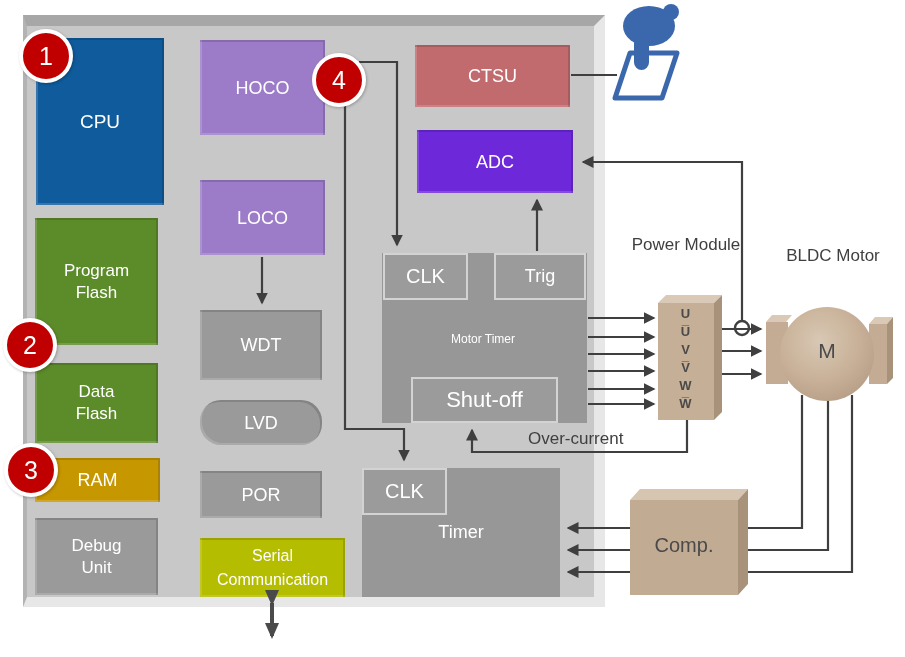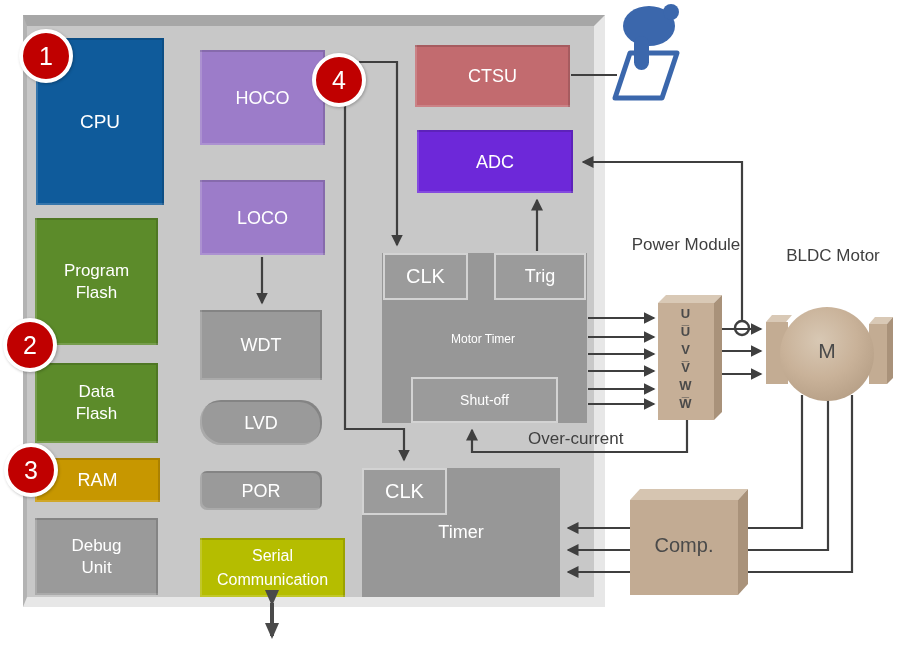--- a/index.html
+++ b/index.html
@@ -19,35 +19,35 @@
   .gray{background:#9a9a9a;}
   .body{position:absolute;background:#979797;z-index:2;}
   .sub{position:absolute;box-sizing:border-box;background:#9b9b9b;border:2px solid #d3d3d3;
        color:#fff;display:flex;align-items:center;justify-content:center;font-size:20px;z-index:3;}
 
   .cpu{left:36px;top:38px;width:128px;height:167px;background:#0f5b9b;font-size:19px;}
   .pflash{left:35px;top:218px;width:123px;height:127px;background:#5c8b2a;padding:0 14px;box-sizing:border-box;font-size:17px;}
   .dflash{left:35px;top:363px;width:123px;height:80px;background:#5c8b2a;padding:0 41px;box-sizing:border-box;font-size:17px;}
   .ram{left:35px;top:458px;width:125px;height:44px;background:#c79700;}
   .debug{left:35px;top:518px;width:123px;height:77px;background:#9a9a9a;padding:0 26px;box-sizing:border-box;font-size:17px;}
-  .hoco{left:200px;top:40px;width:125px;height:95px;background:#9c7cc9;margin-top:10px;}
+  .hoco{left:200px;top:40px;width:125px;height:95px;background:#9c7cc9;}
   .loco{left:200px;top:180px;width:125px;height:75px;background:#9c7cc9;}
   .wdt{left:200px;top:310px;width:122px;height:70px;}
   .lvd{left:200px;top:400px;width:122px;height:45px;border-radius:21px;}
-  .por{left:200px;top:471px;width:122px;height:39px;border-radius:7px;}
+  .por{left:200px;top:471px;width:122px;height:47px;}
   .serial{left:200px;top:538px;width:145px;height:59px;background:#b5bd00;font-size:16px;line-height:24px;}
   .ctsu{left:415px;top:45px;width:155px;height:62px;background:#c26b6f;}
   .adc{left:417px;top:130px;width:156px;height:63px;background:#6d28d9;}
 
   .mt-body{left:382px;top:253px;width:205px;height:170px;}
   .mt-clk{left:383px;top:253px;width:85px;height:47px;}
   .mt-trig{left:494px;top:253px;width:92px;height:47px;font-size:18px;}
   .mt-label{position:absolute;left:449px;top:327px;width:68px;text-align:center;color:#fff;
             font-size:12px;line-height:24px;z-index:3;}
-  .shutoff{left:411px;top:377px;width:147px;height:46px;font-size:14px;}
+  .shutoff{left:411px;top:377px;width:147px;height:46px;font-size:22px;}
   .tm-body{left:362px;top:468px;width:198px;height:129px;display:flex;align-items:center;
            justify-content:center;color:#fff;font-size:18px;}
   .tm-clk{left:362px;top:468px;width:85px;height:47px;}
 
   
   .callout{position:absolute;width:46px;height:46px;background:#c00000;border:4px solid #fff;
            border-radius:50%;color:#fff;font-size:25px;display:flex;align-items:center;
            justify-content:center;z-index:6;box-shadow:1px 1px 3px rgba(0,0,0,.25);}
   .c1{left:19px;top:29px;}  .c2{left:3px;top:318px;}
   .c3{left:4px;top:443px;}  .c4{left:312px;top:53px;}

